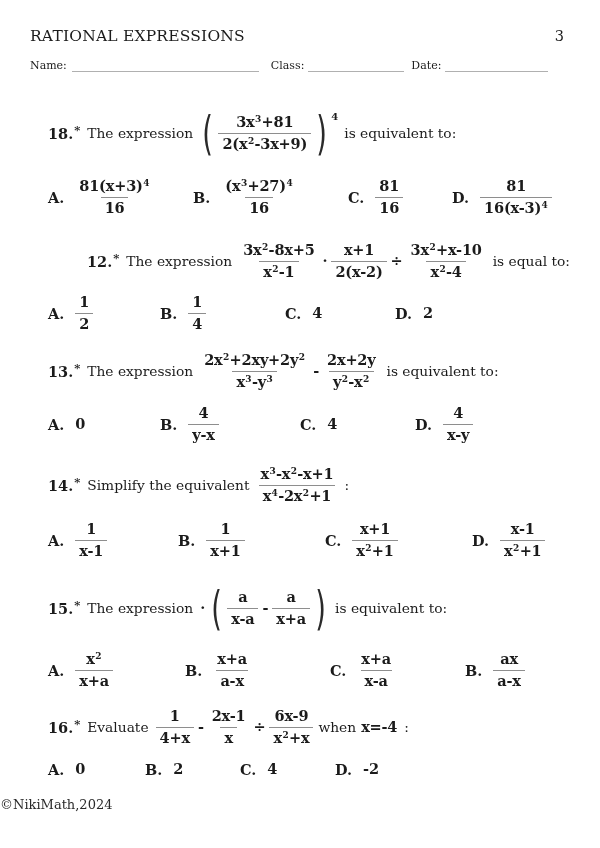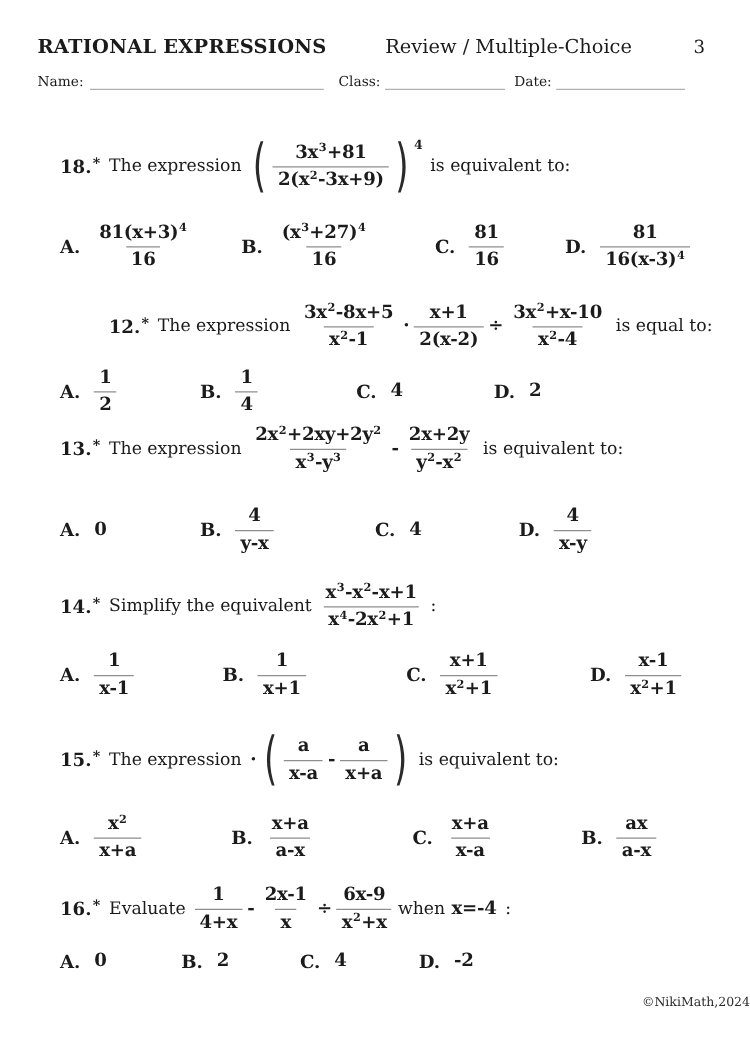--- a/index.html
+++ b/index.html
@@ -11,21 +11,21 @@
     font-family: "DejaVu Serif", "Liberation Serif", serif;
     color: #1b1b1b;
     overflow: hidden;
   }
 
   
   .header {
     position: absolute; top: 27px; left: 30px; right: 36px;
     display: flex; align-items: baseline;
   }
-  .title { font-weight: bold; font-size: 15.5px; letter-spacing: 0.2px; }
+  .title { font-weight: normal; font-size: 15.5px; letter-spacing: 0.2px; }
   .subtitle { font-size: 15.5px; margin-left: 47px; }
   .pagenum { margin-left: auto; font-size: 14.5px; }
 
   .fields {
     position: absolute; top: 58px; left: 30px; right: 36px;
     display: flex; align-items: flex-end; font-size: 11px;
   }
   .uline { border-bottom: 1px solid #b0b0b0; height: 14px; }
   .u-name  { width: 187px; margin-left: 5px; }
   .u-class { width: 96px;  margin-left: 4px; }
@@ -66,21 +66,21 @@
   
   .choices { position: absolute; left: 0; right: 0; }
   .choice { position: absolute; top: 0; height: 100%; display: flex; align-items: center; gap: 9px; }
   .clabel { font-weight: bold; font-size: 14.5px; }
 
   
   #q11-line { top: 96px;  height: 74px; }
   #q11-choices { top: 170px; height: 54px; }
   #q12-line { top: 232px; height: 58px; margin-left: 39px; }
   #q12-choices { top: 292px; height: 42px; }
-  #q13-line { top: 330px; height: 58px; }
+  #q13-line { top: 342px; height: 58px; }
   #q13-choices { top: 400px; height: 48px; }
   #q14-line { top: 456px; height: 58px; }
   #q14-choices { top: 512px; height: 56px; }
   #q15-line { top: 576px; height: 64px; }
   #q15-choices { top: 642px; height: 56px; }
   #q16-line { top: 698px; height: 58px; }
   #q16-choices { top: 752px; height: 34px; }
 
   
   #q11-choices .choice:nth-child(1){left:48px}  #q11-choices .choice:nth-child(2){left:193px}
@@ -91,31 +91,30 @@
   #q13-choices .choice:nth-child(3){left:300px} #q13-choices .choice:nth-child(4){left:415px}
   #q14-choices .choice:nth-child(1){left:48px}  #q14-choices .choice:nth-child(2){left:178px}
   #q14-choices .choice:nth-child(3){left:325px} #q14-choices .choice:nth-child(4){left:472px}
   #q15-choices .choice:nth-child(1){left:48px}  #q15-choices .choice:nth-child(2){left:185px}
   #q15-choices .choice:nth-child(3){left:330px} #q15-choices .choice:nth-child(4){left:465px}
   #q16-choices .choice:nth-child(1){left:48px}  #q16-choices .choice:nth-child(2){left:145px}
   #q16-choices .choice:nth-child(3){left:240px} #q16-choices .choice:nth-child(4){left:335px}
 
   .footer {
     position: absolute; top: 797px; left: 0; right: 0;
-    text-align: right; font-size: 10px; color: #2a2a2a;
+    text-align: left; font-size: 13px; color: #2a2a2a;
   }
 </style>
 </head>
 <body>
 
 <div class="page">
 
   <div class="header">
     <span class="title">RATIONAL EXPRESSIONS</span>
-    <span class="subtitle">Review / Multiple-Choice</span>
     <span class="pagenum">3</span>
   </div>
 
   <div class="fields">
     <span>Name:</span>
     <span class="uline u-name"></span>
     <span class="lbl-class">Class:</span>
     <span class="uline u-class"></span>
     <span class="lbl-date">Date:</span>
     <span class="uline u-date"></span>

